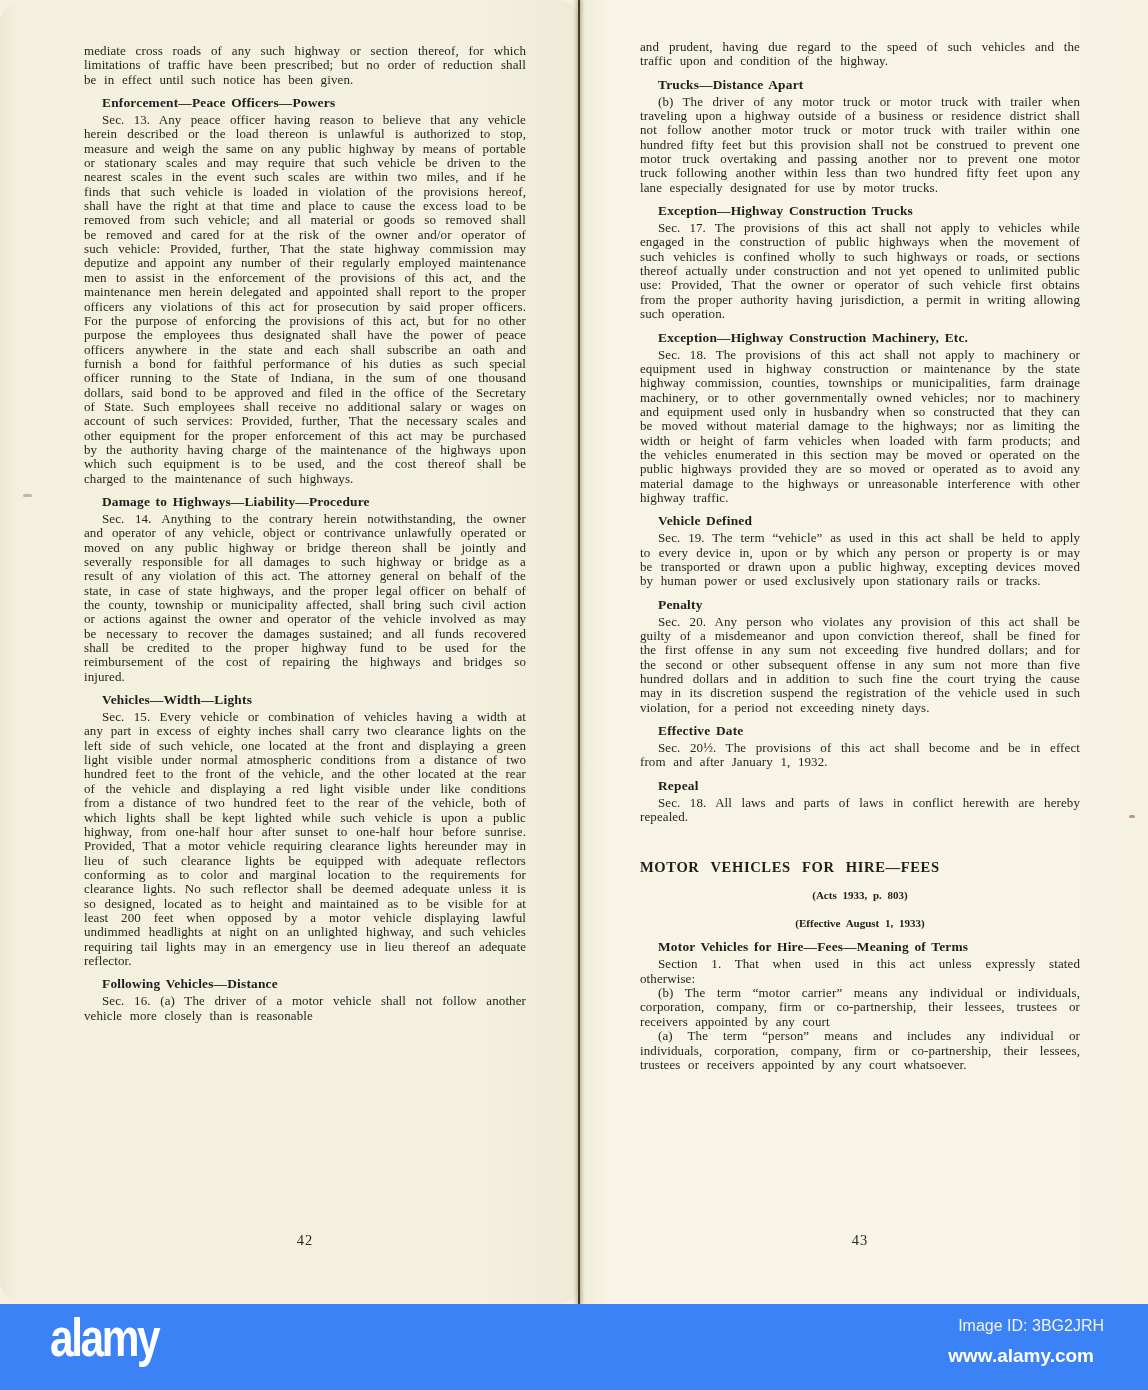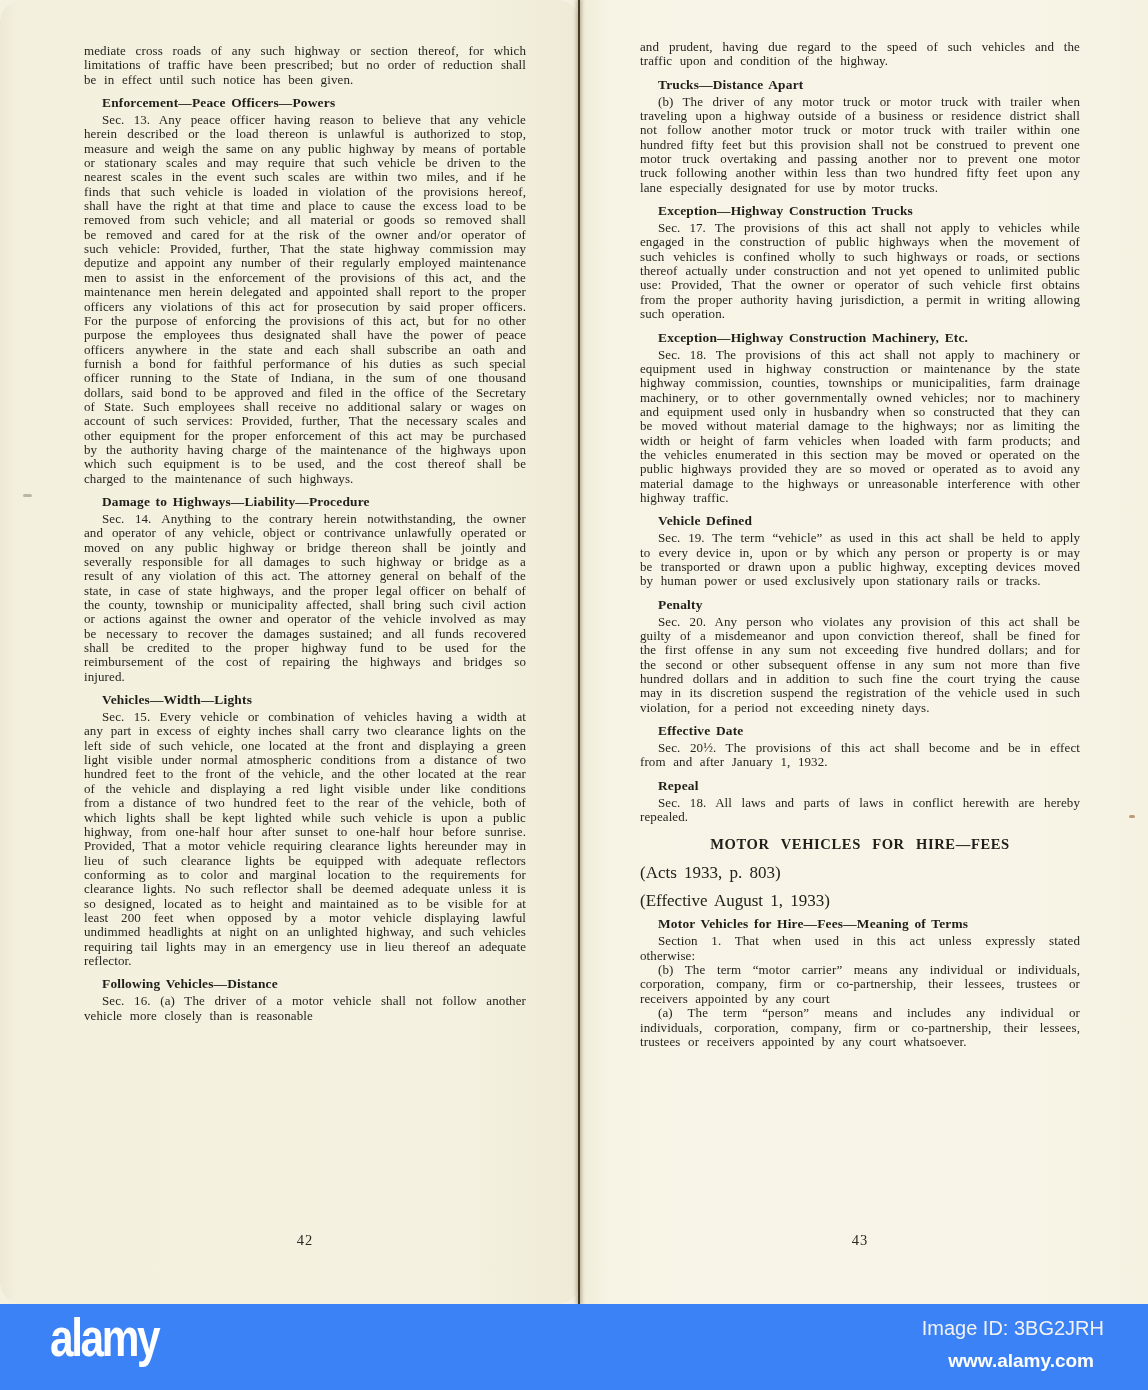--- a/index.html
+++ b/index.html
@@ -32,27 +32,27 @@
     margin:0; font-size:13px; line-height:14.35px; color:#26251f;
     text-align:justify; text-indent:18px; word-spacing:4.2px; letter-spacing:.1px;
   }
   .para.cont { text-indent:0; }
   .side-heading {
     margin:8px 0 3px 0; padding-left:18px;
     font-size:13.4px; line-height:15px; font-weight:bold; color:#1f1e19;
     letter-spacing:.2px; word-spacing:2px;
   }
   .center-heading {
-    margin:12px 0 4px 0; text-align:center; text-indent:0;
+    margin:35px 0 4px 0; text-indent:0;
     font-weight:bold; font-size:14.6px; line-height:16px; color:#1f1e19;
     letter-spacing:.6px; word-spacing:7px;
   }
   .center-sub {
-    margin:13px 0 2px 0; text-align:left; text-indent:0;
-    font-weight:normal; font-size:17px; line-height:15px; color:#22211b;
+    margin:13px 0 2px 0; text-align:center; text-indent:0;
+    font-weight:bold; font-size:11px; line-height:15px; color:#22211b;
     word-spacing:3px;
   }
   .page-number {
     position:absolute; top:1232px; font-size:14.5px; color:#2a2922;
     text-align:center; letter-spacing:1px;
   }
   .page-left  .page-number { left:84px; width:442px; }
   .page-right .page-number { left:60px; width:440px; }
 
   
@@ -65,21 +65,21 @@
     position:absolute; left:0; top:1304px; width:1148px; height:86px;
     background:#3b82f6; color:#fff;
     font-family:"Liberation Sans","DejaVu Sans",sans-serif;
   }
   .alamy-logo {
     position:absolute; left:50px; top:4px;
     font-size:53px; font-weight:bold; letter-spacing:-3px; line-height:60px;
     transform:scaleX(.8); transform-origin:left center; color:#fff;
   }
   .wm-right { position:absolute; right:44px; top:13px; text-align:right; }
-  .wm-id  { font-size:20px; font-weight:400; margin:0 0 5px 0; color:#f2f2f2; }
+  .wm-id  { font-size:16px; font-weight:400; margin:0 0 5px 0; color:#f2f2f2; }
   .wm-url { font-size:19px; font-weight:bold; margin:10px; color:#ffffff; }
 </style>
 </head>
 <body>
 
 <div class="scan">
 
   <div class="page page-left">
     <div class="text-col">
         <p class="para cont">mediate cross roads of any such highway or section thereof, for which limitations of traffic have been prescribed; but no order of reduction shall be in effect until such notice has been given.</p>

